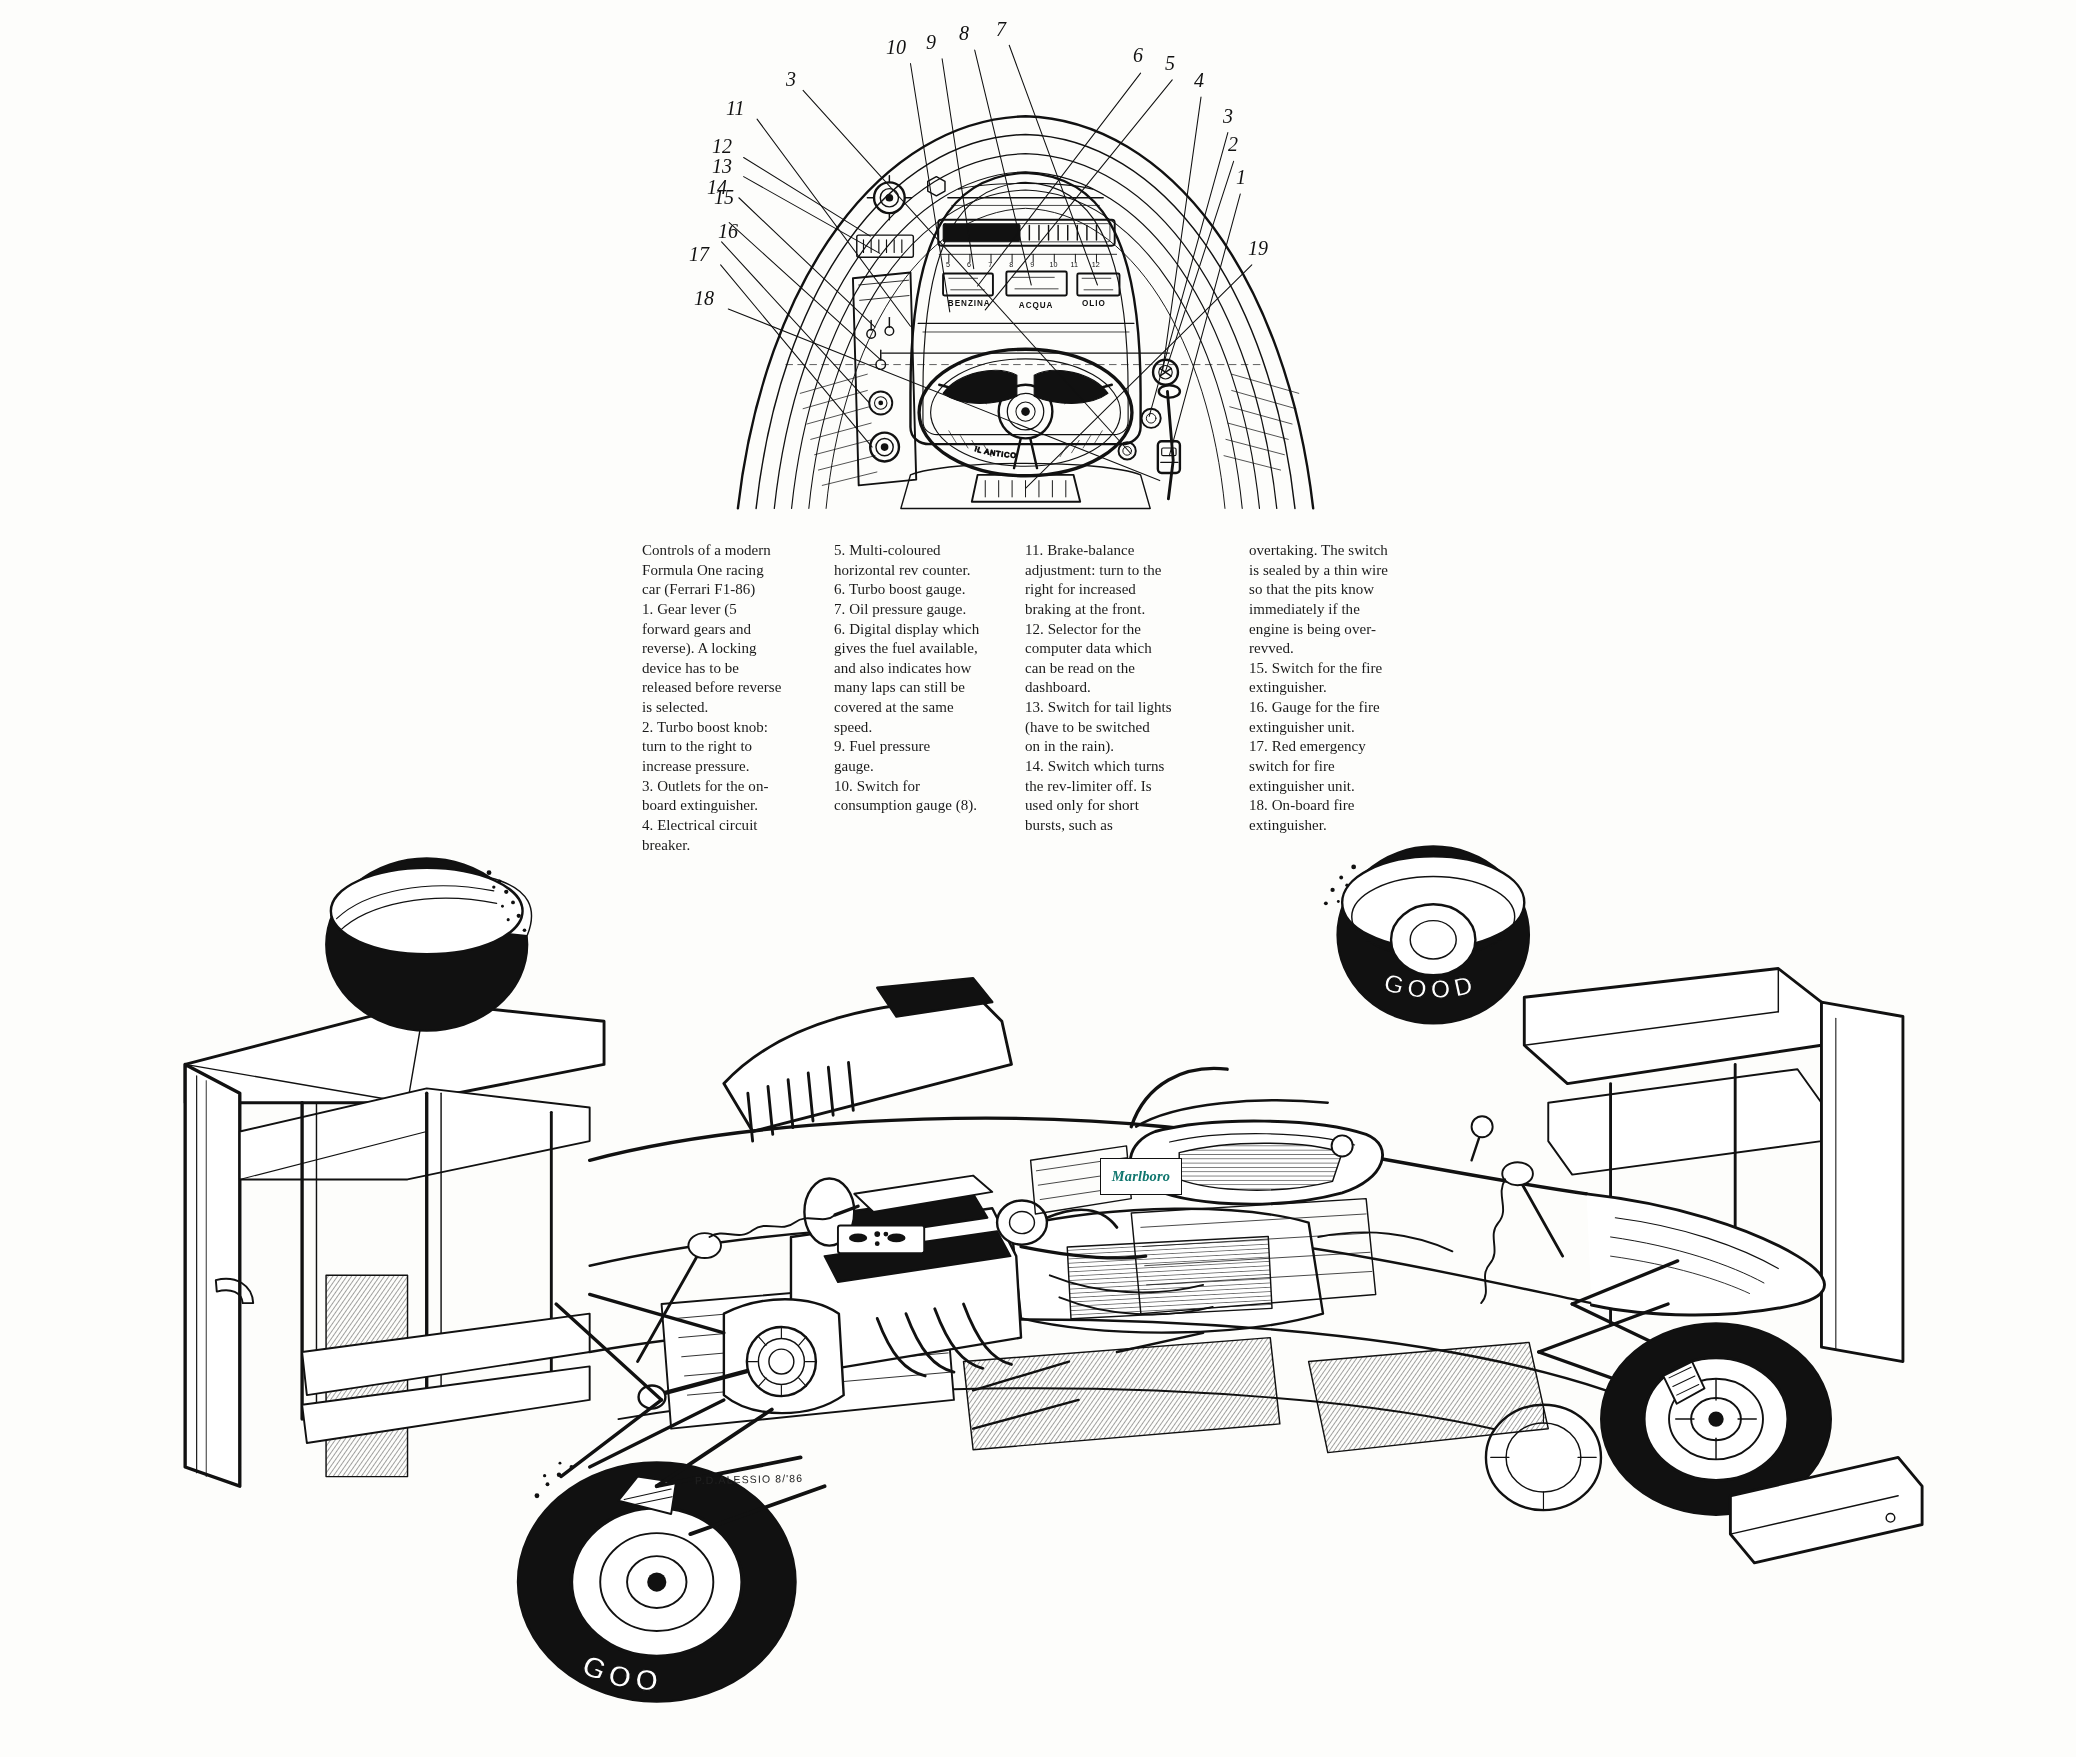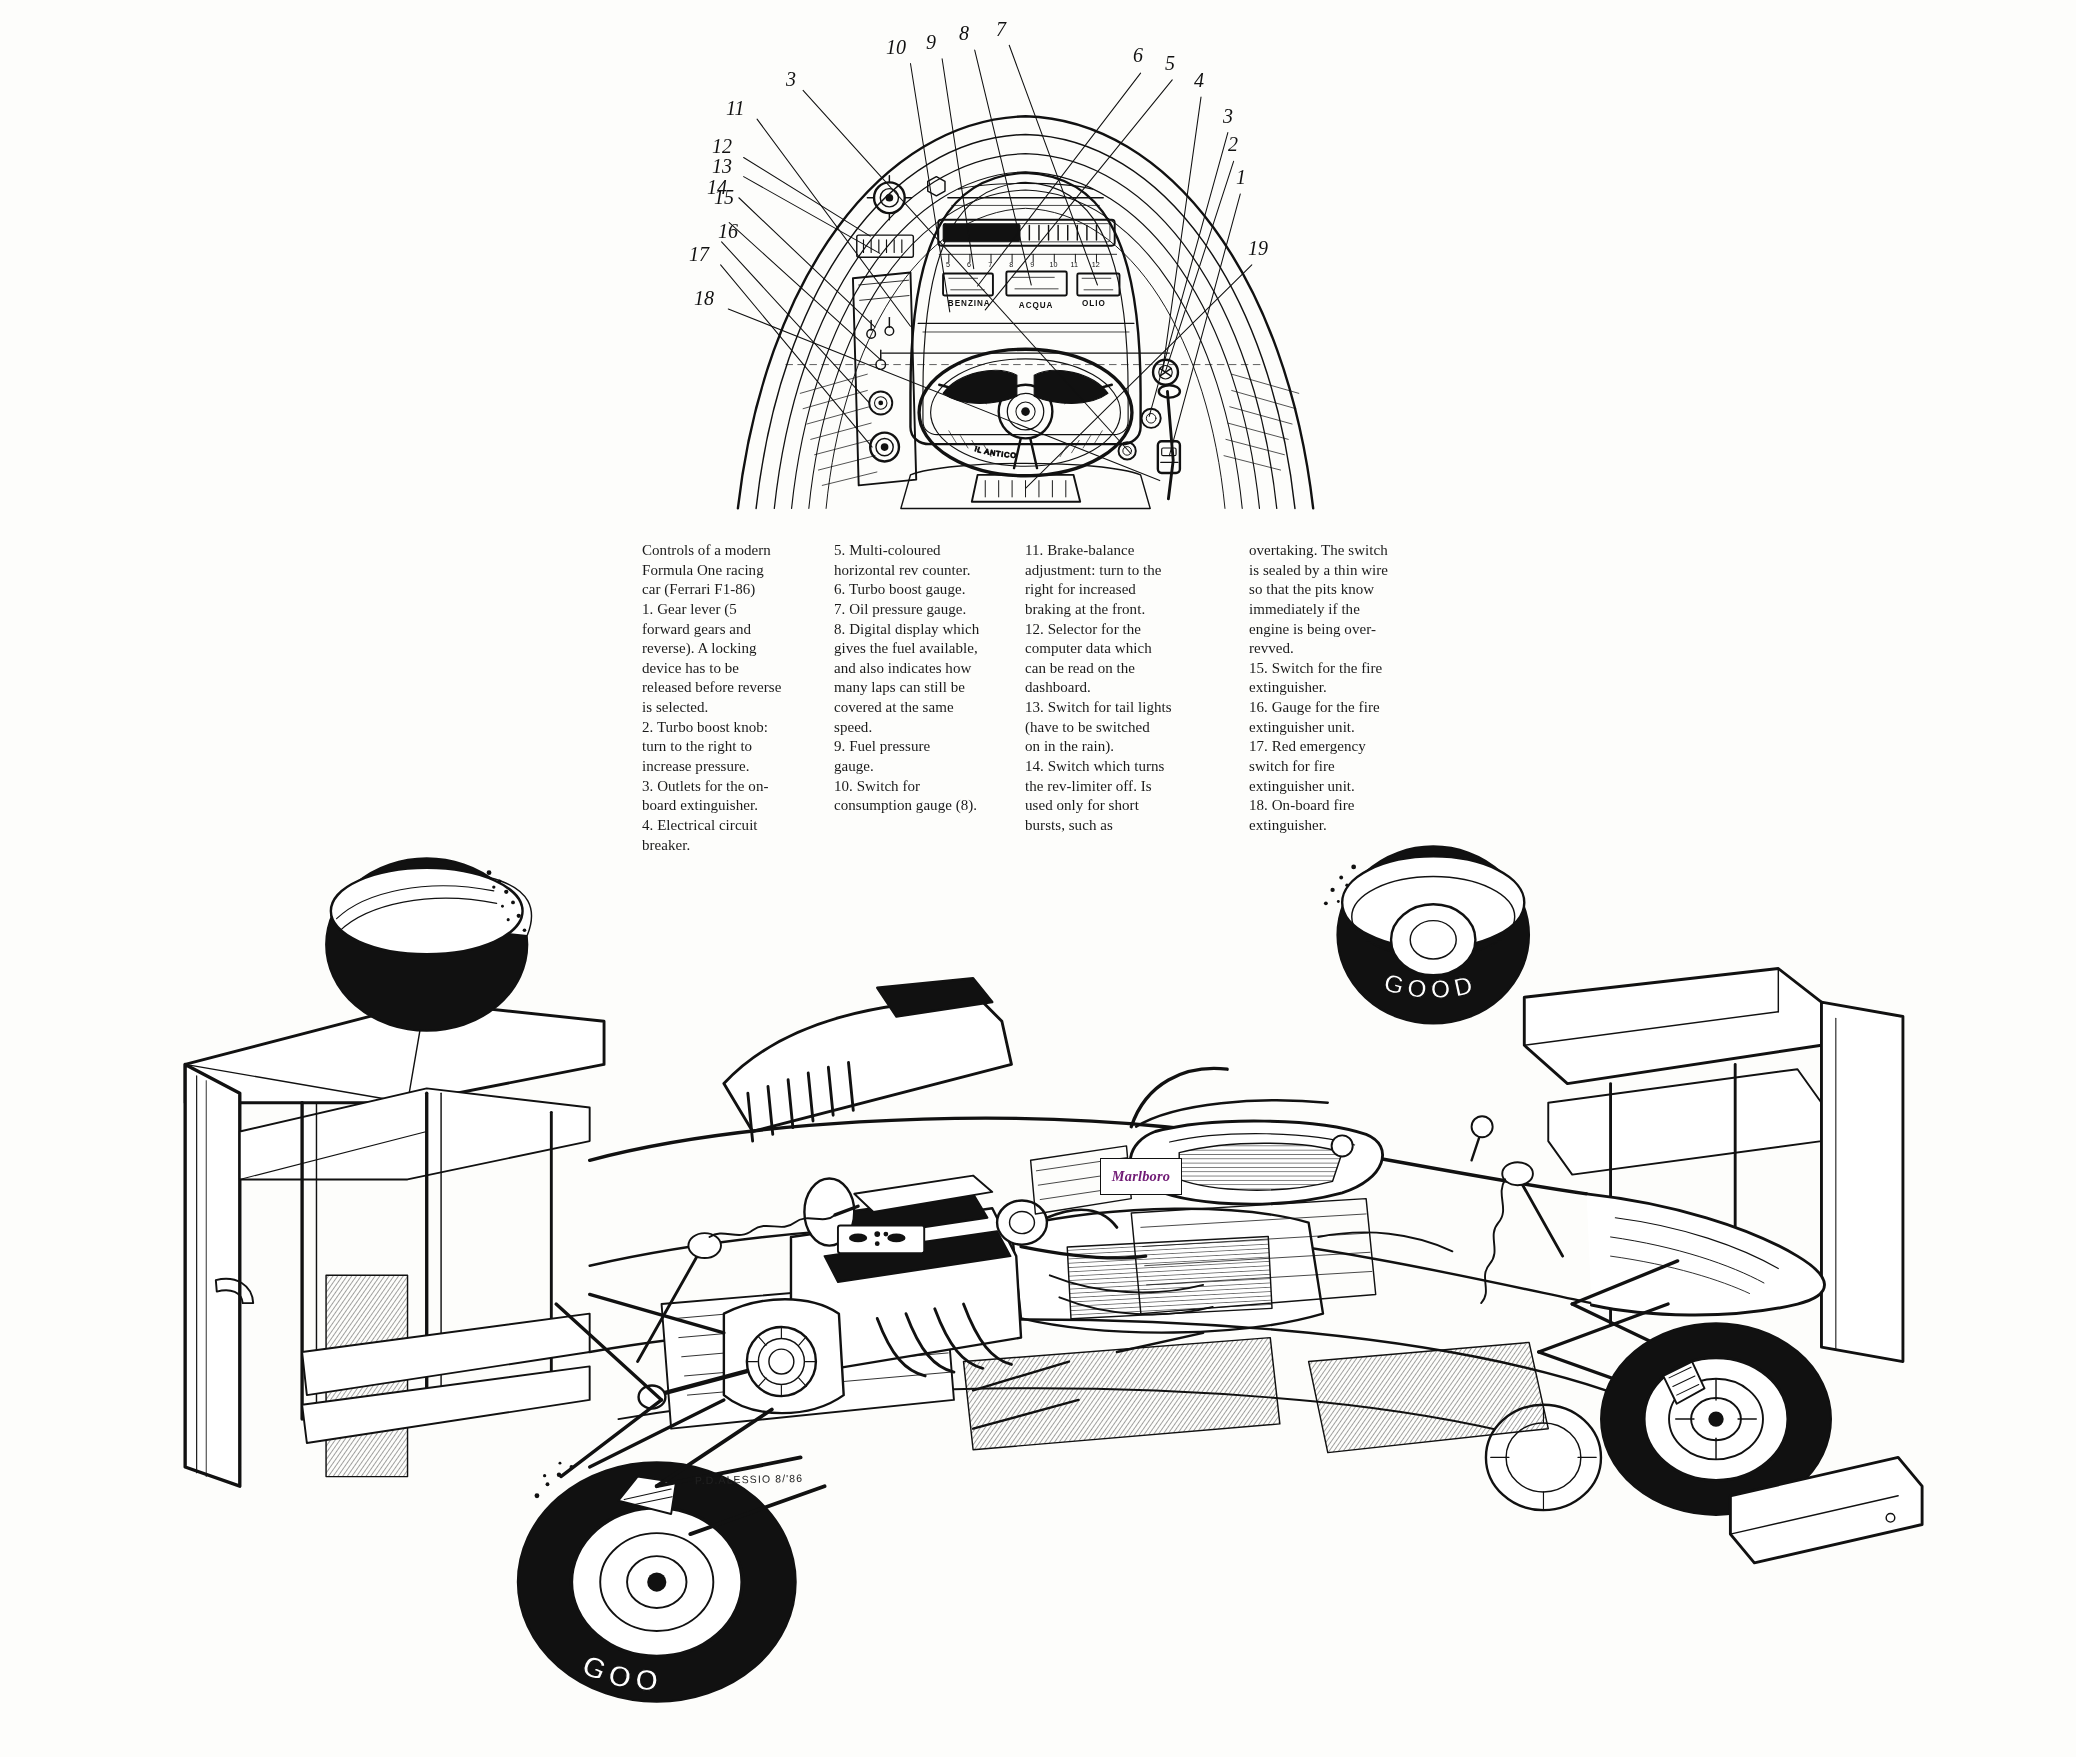--- a/index.html
+++ b/index.html
@@ -40,21 +40,21 @@
   
   #car-figure{position:absolute;left:158px;top:796px;width:1774px;height:949px;}
   #car-svg{position:absolute;left:0;top:0;width:1774px;height:949px;}
 
   .sponsor-box{
     position:absolute;border:1.9px solid #111;background:#fff;
     display:flex;align-items:center;justify-content:center;
   }
   .sponsor-text{
     font-family:"Liberation Serif","DejaVu Serif",serif;
-    font-style:italic;font-weight:bold;font-size:14.4px;color:#701a75;
+    font-style:italic;font-weight:bold;font-size:14.4px;color:#0f766e;
     letter-spacing:0.2px;
   }
   .signature{
     position:absolute;font-size:10.5px;letter-spacing:1.1px;color:#222;
     font-family:"Liberation Sans","DejaVu Sans",sans-serif;
     transform:rotate(-1.2deg);white-space:nowrap;
   }
 </style>
 </head>
 <body>
@@ -344,21 +344,21 @@
       <p>board extinguisher.</p>
       <p>4. Electrical circuit</p>
       <p>breaker.</p>
     </div>
 
     <div class="cap-col" id="cap-col-1">
       <p>5. Multi-coloured</p>
       <p>horizontal rev counter.</p>
       <p>6. Turbo boost gauge.</p>
       <p>7. Oil pressure gauge.</p>
-      <p>8. Digital display which</p>
+      <p>6. Digital display which</p>
       <p>gives the fuel available,</p>
       <p>and also indicates how</p>
       <p>many laps can still be</p>
       <p>covered at the same</p>
       <p>speed.</p>
       <p>9. Fuel pressure</p>
       <p>gauge.</p>
       <p>10. Switch for</p>
       <p>consumption gauge (8).</p>
     </div>

